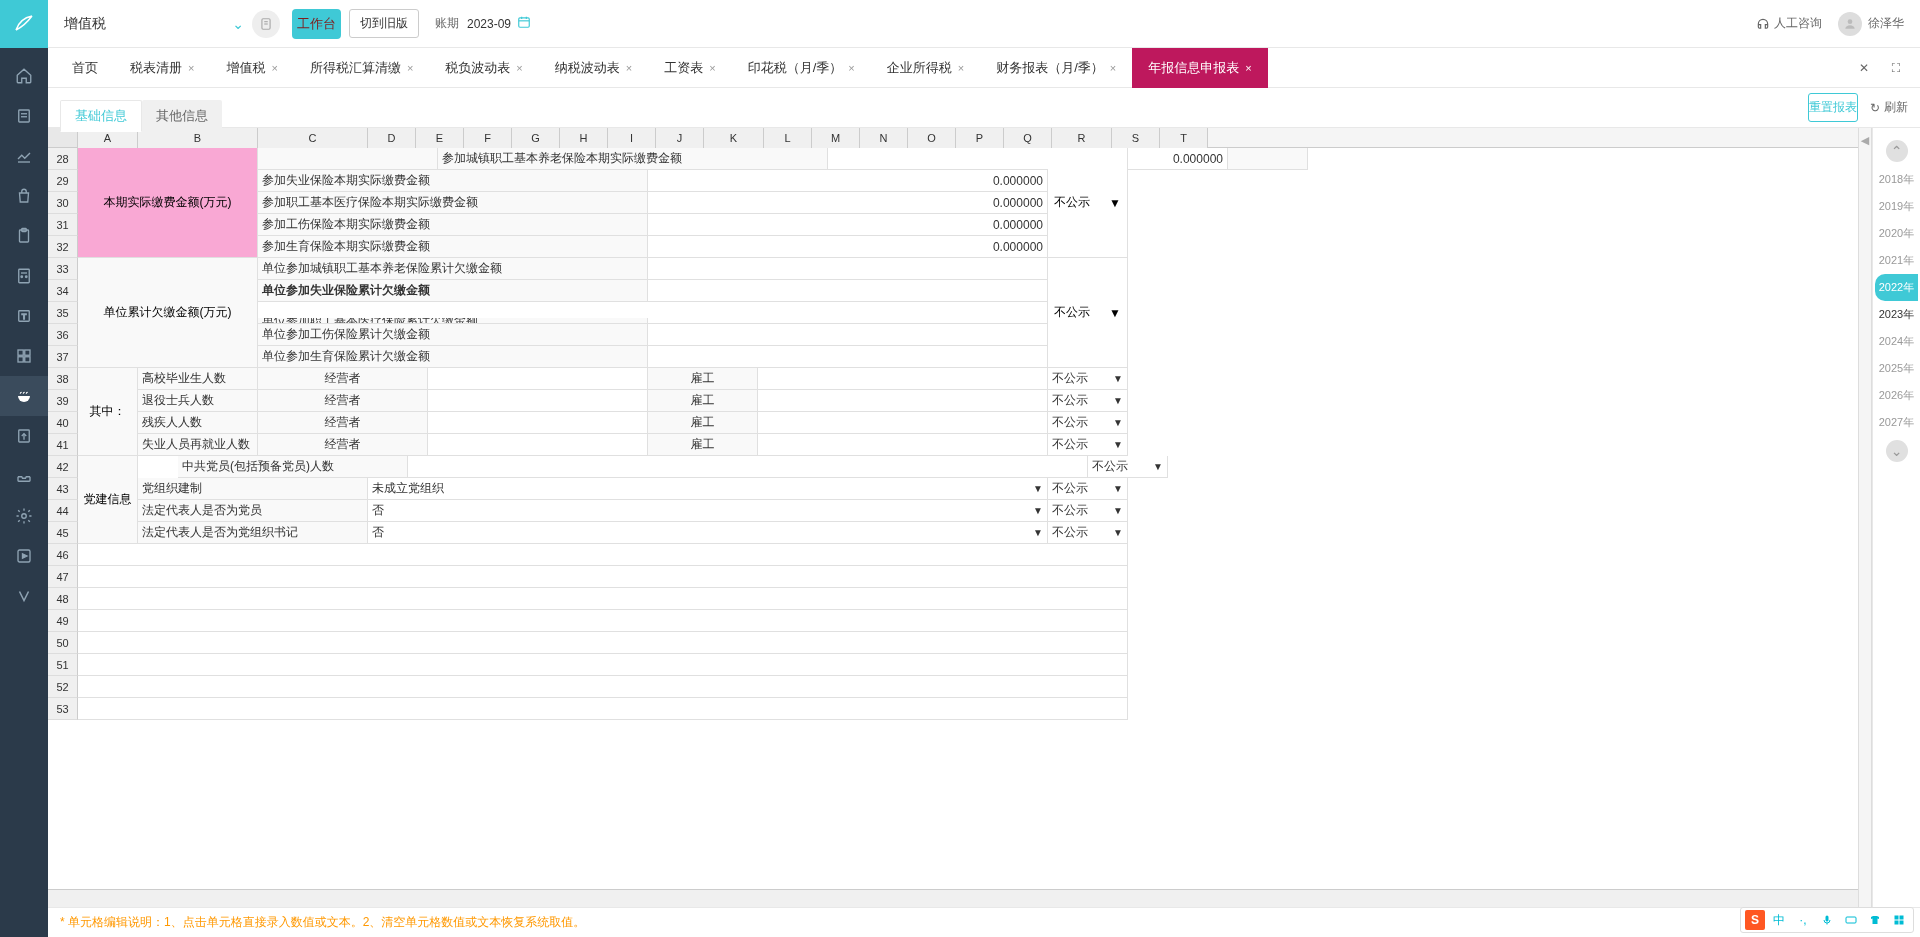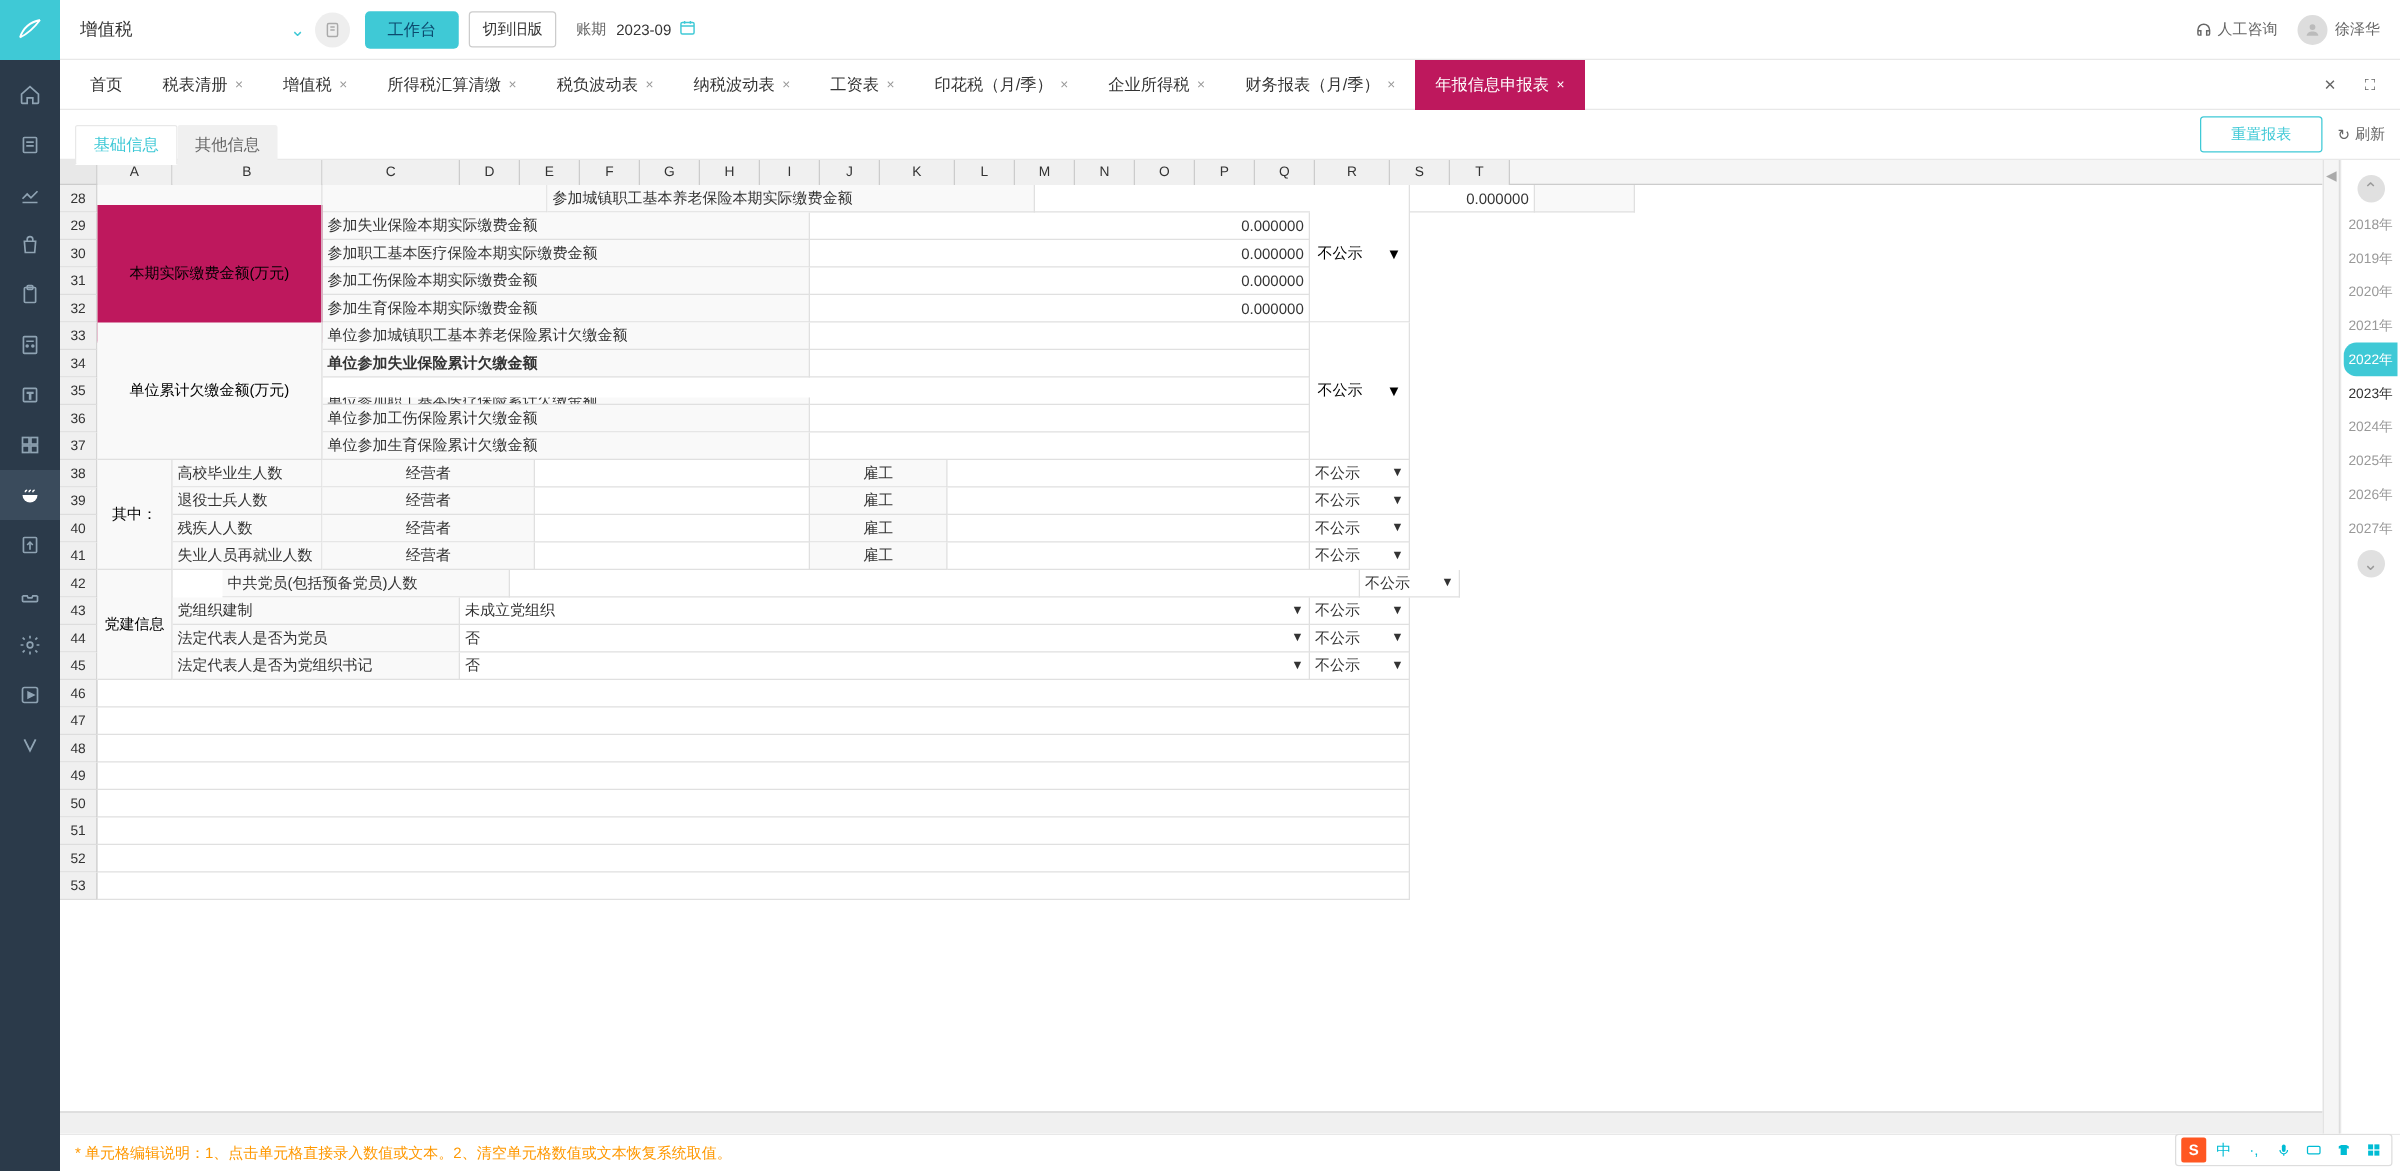--- a/index.html
+++ b/index.html
@@ -5,21 +5,21 @@
 * { margin: 0; padding: 0; box-sizing: border-box; }
 body { font-family: "Microsoft YaHei", Arial, sans-serif; font-size: 12px; background: #f5f7fa; overflow: hidden; }
 
 
 .top-header { display: flex; align-items: center; height: 48px; background: #fff; border-bottom: 1px solid #e8e8e8; padding: 0 16px; }
 .logo-area { width: 48px; height: 48px; background: #3fc9d6; display: flex; align-items: center; justify-content: center; margin-left: -16px; }
 .logo-area svg { width: 24px; height: 24px; }
 .dropdown-selector { margin-left: 16px; display: flex; align-items: center; color: #333; font-size: 14px; cursor: pointer; min-width: 180px; }
 .dropdown-selector .chev { margin-left: auto; color: #3fc9d6; }
 .circle-btn { width: 28px; height: 28px; border-radius: 50%; background: #eee; display: flex; align-items: center; justify-content: center; margin-left: 8px; cursor: pointer; color: #aaa; }
-.workbench-btn { background: #3fc9d6; color: #0c4a6e; border: none; padding: 6px 18px; border-radius: 4px; margin-left: 12px; font-size: 13px; cursor: pointer; }
+.workbench-btn { background: #3fc9d6; color: #7f1d1d; border: none; padding: 6px 5px; border-radius: 4px; margin-left: 12px; font-size: 13px; cursor: pointer; }
 .old-version-btn { background: #fff; color: #333; border: 1px solid #ccc; padding: 5px 10px; border-radius: 3px; margin-left: 8px; font-size: 12px; cursor: pointer; }
 .period-label { margin-left: 16px; color: #666; }
 .period-value { margin-left: 8px; color: #333; }
 .cal-icon { margin-left: 6px; color: #3fc9d6; cursor: pointer; }
 .header-right { margin-left: auto; display: flex; align-items: center; gap: 16px; }
 .support-link { display: flex; align-items: center; gap: 4px; color: #666; cursor: pointer; }
 .user-area { display: flex; align-items: center; gap: 6px; color: #666; cursor: pointer; }
 .avatar { width: 24px; height: 24px; border-radius: 50%; background: #ddd; display: flex; align-items: center; justify-content: center; }
 
 
@@ -38,21 +38,21 @@
 .tab .close { margin-left: 6px; color: #999; font-size: 11px; }
 .tab.active .close { color: #fff; }
 .tab-extra { margin-left: auto; display: flex; gap: 8px; padding-right: 4px; }
 .tab-extra-btn { width: 24px; height: 24px; display: flex; align-items: center; justify-content: center; cursor: pointer; color: #666; border: 1px solid transparent; }
 
 
 .subtab-row { display: flex; align-items: center; height: 40px; background: #fff; border-bottom: 1px solid #e8e8e8; padding: 0 12px; }
 .subtab { padding: 0 14px; height: 32px; display: flex; align-items: center; cursor: pointer; font-size: 13px; color: #666; background: #f0f0f0; border-radius: 2px 2px 0 0; margin-top: 16px; }
 .subtab.active { background: #fff; color: #3fc9d6; border: 1px solid #e8e8e8; border-bottom: 1px solid #fff; position: relative; z-index: 1; margin-bottom: -1px; }
 .subtab-actions { margin-left: auto; display: flex; gap: 12px; align-items: center; }
-.reset-btn { border: 1px solid #3fc9d6; background: #fff; color: #3fc9d6; padding: 5px 24px; border-radius: 3px; cursor: pointer; font-size: 12px; }
+.reset-btn { border: 1px solid #3fc9d6; background: #fff; color: #3fc9d6; padding: 5px 0; border-radius: 3px; cursor: pointer; font-size: 12px; }
 .refresh-btn { background: none; border: none; color: #666; cursor: pointer; font-size: 12px; display: flex; align-items: center; gap: 4px; }
 
 
 .sheet-container { flex: 1; position: relative; overflow: hidden; display: flex; }
 .sheet-main { flex: 1; overflow: hidden; position: relative; }
 .col-headers { display: flex; height: 20px; background: #f5f5f5; border-bottom: 1px solid #ccc; }
 .corner-cell { width: 30px; height: 20px; background: #e8e8e8; border-right: 1px solid #ccc; border-bottom: 1px solid #ccc; }
 .col-header { height: 20px; border-right: 1px solid #ccc; display: flex; align-items: center; justify-content: center; background: #f0f0f0; color: #333; font-size: 11px; }
 .grid-body { position: relative; overflow-y: scroll; overflow-x: hidden; height: calc(100% - 20px - 18px); background: #fff; }
 .grid-row { display: flex; height: 22px; }
@@ -348,21 +348,21 @@
             <div class="cell right" style="width: 400px; min-width: 400px;">0.000000</div>
             <div class="cell label-cell" style="width: 80px; min-width: 80px;"></div>
           </div>
           <div class="grid-row">
             <div class="row-header">32</div>
             <div class="cell label-cell" style="width: 180px; min-width: 180px;"></div>
             <div class="cell label-cell" style="width: 390px; min-width: 390px;">参加生育保险本期实际缴费金额</div>
             <div class="cell right" style="width: 400px; min-width: 400px;">0.000000</div>
             <div class="cell label-cell" style="width: 80px; min-width: 80px;"></div>
           </div>
-          <div style="position: absolute; left: 30px; top: 16px; width: 180px; height: 110px; display: flex; align-items: center; justify-content: center; background: #be185d; border-right: 1px solid rgb(224, 224, 224); border-bottom: 1px solid rgb(224, 224, 224); font-size: 12px; z-index: 3;">本期实际缴费金额(万元)</div>
+          <div style="position: absolute; left: 30px; top: 0px; width: 180px; height: 110px; display: flex; align-items: center; justify-content: center; background: #f9a8d4; border-right: 1px solid rgb(224, 224, 224); border-bottom: 1px solid rgb(224, 224, 224); font-size: 12px; z-index: 3;">本期实际缴费金额(万元)</div>
           <div style="position: absolute; left: 1000px; top: 0px; width: 80px; height: 110px; display: flex; align-items: center; justify-content: space-between; padding: 0px 6px; background: rgb(255, 255, 255); border-right: 1px solid rgb(224, 224, 224); border-bottom: 1px solid rgb(224, 224, 224); font-size: 12px; z-index: 3;">
             <span>不公示</span>
             <span class="dd-arrow">▼</span>
           </div>
           <div class="grid-row">
             <div class="row-header">33</div>
             <div class="cell label-cell" style="width: 180px; min-width: 180px;"></div>
             <div class="cell label-cell" style="width: 390px; min-width: 390px;">单位参加城镇职工基本养老保险累计欠缴金额</div>
             <div class="cell " style="width: 400px; min-width: 400px;"></div>
             <div class="cell label-cell" style="width: 80px; min-width: 80px;"></div>

